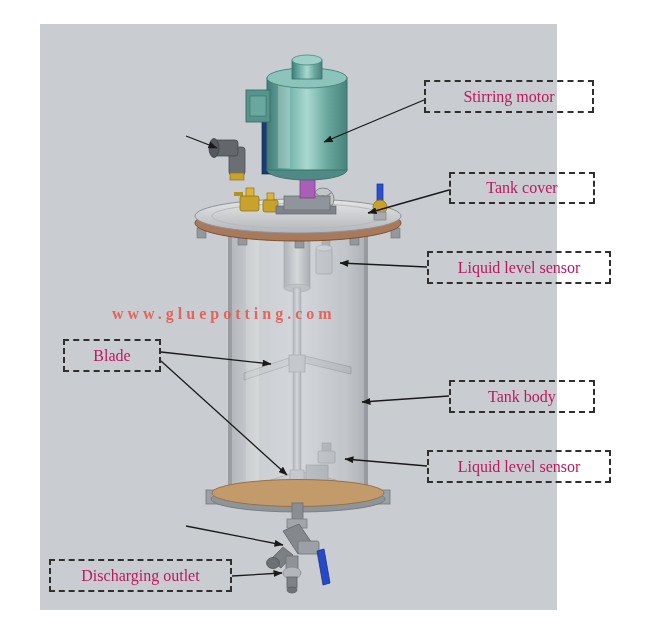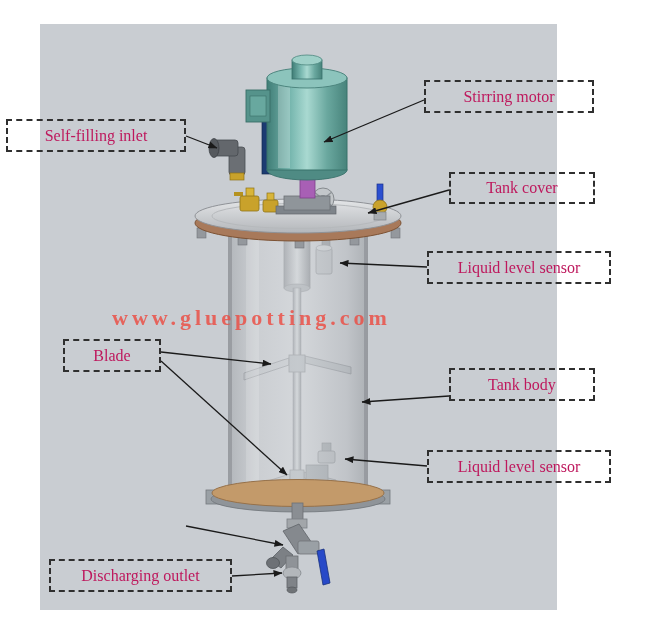--- a/index.html
+++ b/index.html
@@ -43,21 +43,21 @@
     color: #be185d;
     background: transparent;
     text-align: center;
     white-space: nowrap;
     line-height: 1;
   }
   .watermark {
     position: absolute;
     left: 112px;
     top: 305px;
-    font-size: 22px;
+    font-size: 16px;
     font-weight: bold;
     letter-spacing: 4px;
     color: rgba(236, 76, 66, 0.82);
     white-space: nowrap;
   }
 </style>
 </head>
 <body>
 
 <div class="page">
@@ -211,30 +211,29 @@
       <line x1="427" y1="267" x2="340" y2="263" marker-end="url(#ah)"></line>
       <line x1="161" y1="352" x2="271" y2="364" marker-end="url(#ah)"></line>
       <line x1="161" y1="361" x2="287" y2="475" marker-end="url(#ah)"></line>
       <line x1="449" y1="396" x2="362" y2="402" marker-end="url(#ah)"></line>
       <line x1="427" y1="466" x2="345" y2="459" marker-end="url(#ah)"></line>
       <line x1="186" y1="526" x2="283" y2="545" marker-end="url(#ah)"></line>
       <line x1="232" y1="576" x2="282" y2="573" marker-end="url(#ah)"></line>
     </g>
   </svg>
 
-  <div class="label" style="left:6px; top:119px; width:180px; height:33px;">Self-filling inlet</div>
 
   <div class="label" style="left:424px; top:80px; width:170px; height:33px;">Stirring motor</div>
 
   <div class="label" style="left:449px; top:172px; width:146px; height:32px;">Tank cover</div>
 
   <div class="label" style="left:427px; top:251px; width:184px; height:33px;">Liquid level sensor</div>
 
   <div class="label" style="left:63px; top:339px; width:98px; height:33px;">Blade</div>
 
-  <div class="label" style="left:449px; top:368px; width:146px; height:33px;font-family:Liberation Serif, serif;">Tank body</div>
+  <div class="label" style="left:449px; top:380px; width:146px; height:33px;font-family:Liberation Serif, serif;">Tank body</div>
 
   <div class="label" style="left:427px; top:450px; width:184px; height:33px;">Liquid level sensor</div>
 
 
   <div class="label" style="left:49px; top:559px; width:183px; height:33px;">Discharging outlet</div>
 
 </div>
 
 </body></html>

